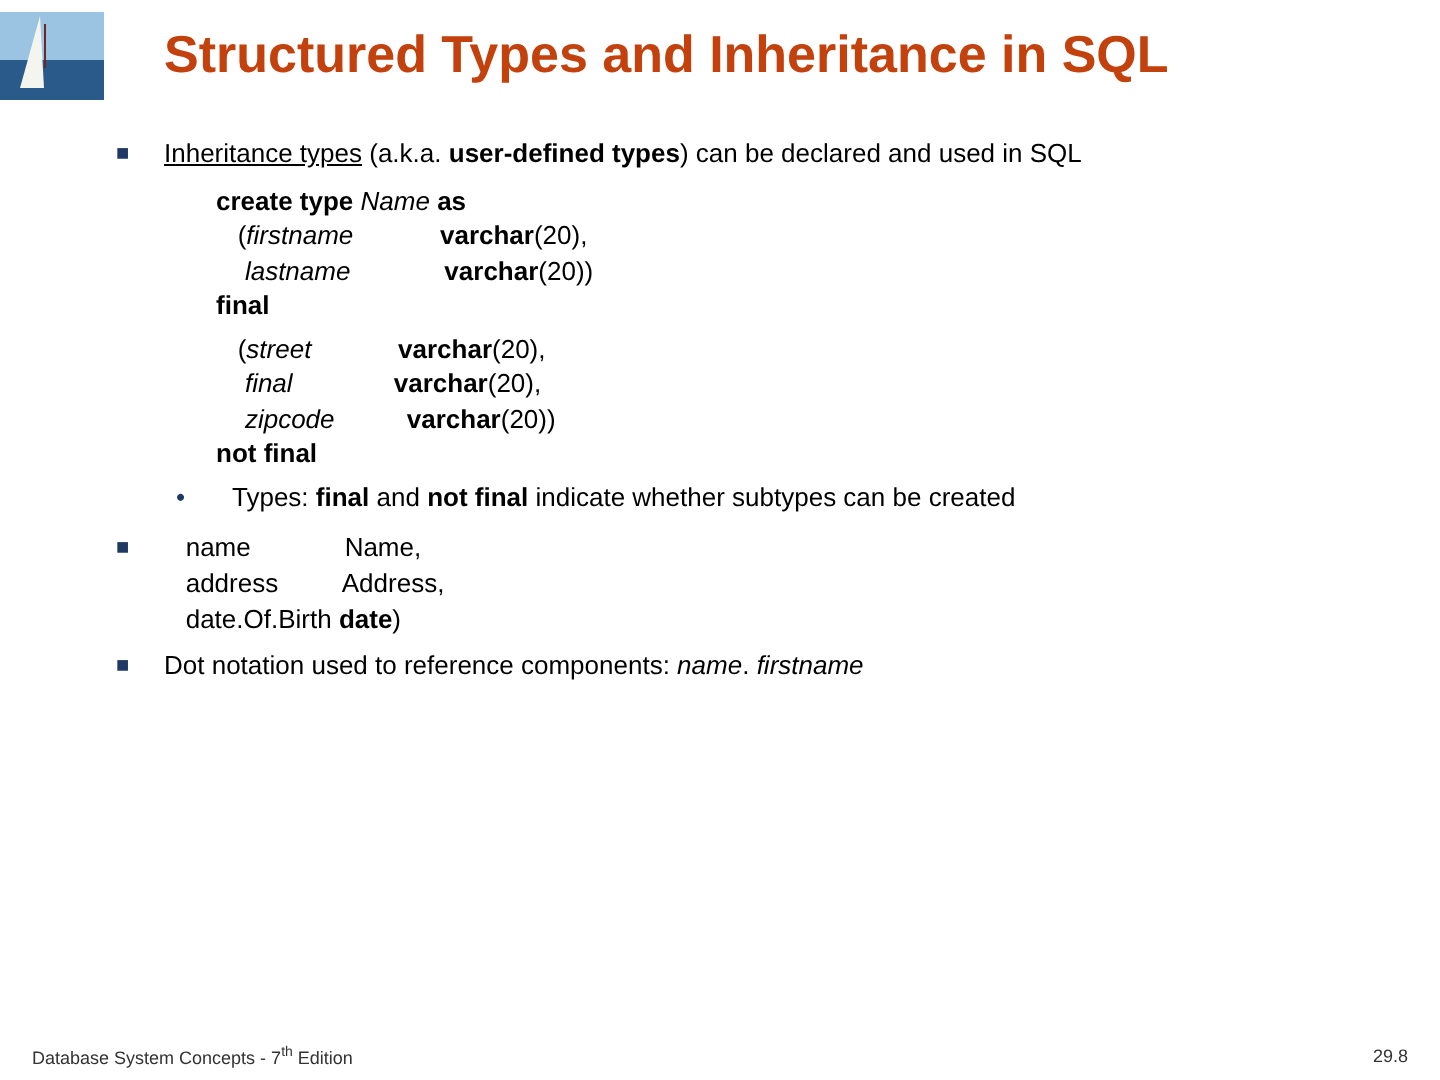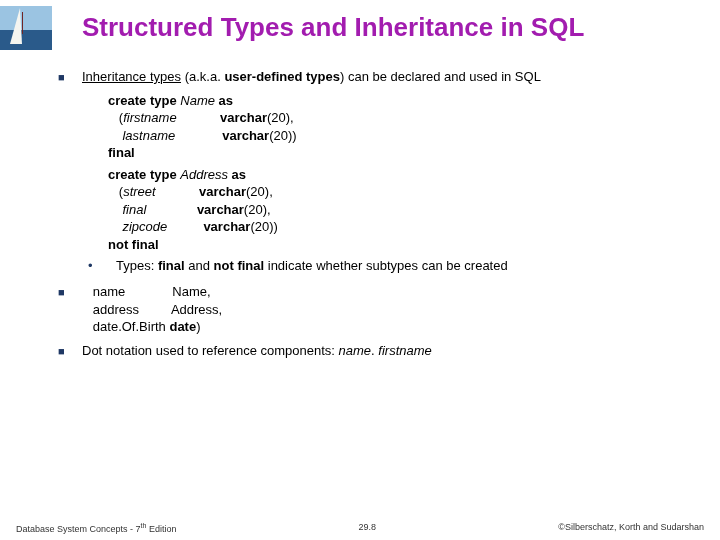--- a/index.html
+++ b/index.html
@@ -34,21 +34,21 @@
     border-bottom: 36px solid #f5f5f0;
   }
   .thumb::after {
     content: "";
     position: absolute;
     left: 22px; top: 6px;
     width: 1px; height: 22px;
     background: #702525;
   }
   .title {
-    color: #a21caf;
+    color: #c2410c;
     font-size: 26px;
     font-weight: bold;
     margin-left: 30px;
     margin-top: 6px;
     white-space: nowrap;
   }
   .content {
     padding: 18px 24px 0 58px;
     font-size: 13px;
     color: #000;
@@ -122,21 +122,20 @@
   </div>
 
   <div class="code-block">
     <div class="code-line"><b>create type </b><i>Name </i><b>as</b></div>
     <div class="code-line"><span>   (</span><i>firstname</i><span>            </span><b>varchar</b><span>(20),</span></div>
     <div class="code-line"><span>    </span><i>lastname </i><span>            </span><b>varchar</b><span>(20))</span></div>
     <div class="code-line"><b>final</b></div>
   </div>
 
   <div class="code-block">
-    <div class="code-line"><b>create type </b><i>Address </i><b>as</b></div>
     <div class="code-line"><span>   (</span><i>street</i><span>            </span><b>varchar</b><span>(20),</span></div>
     <div class="code-line"><span>    </span><i>final  </i><span>            </span><b>varchar</b><span>(20),</span></div>
     <div class="code-line"><span>    </span><i>zipcode</i><span>          </span><b>varchar</b><span>(20))</span></div>
     <div class="code-line"><b>not final</b></div>
   </div>
 
   <div class="sub-bullet">
     <div class="dot">•</div>
     <div>
       <span>Types: </span><b>final</b><span> and </span><b>not final </b><span> indicate whether subtypes can be created</span>
@@ -159,14 +158,13 @@
     </div>
   </div>
 
 </div>
 
 <div class="footer">
   <div>
     <span>Database System Concepts - 7</span><span class="sup">th</span><span> Edition</span>
   </div>
   <div>29.8</div>
-  <div>©Silberschatz, Korth and Sudarshan</div>
 </div>
 
 </body></html>

